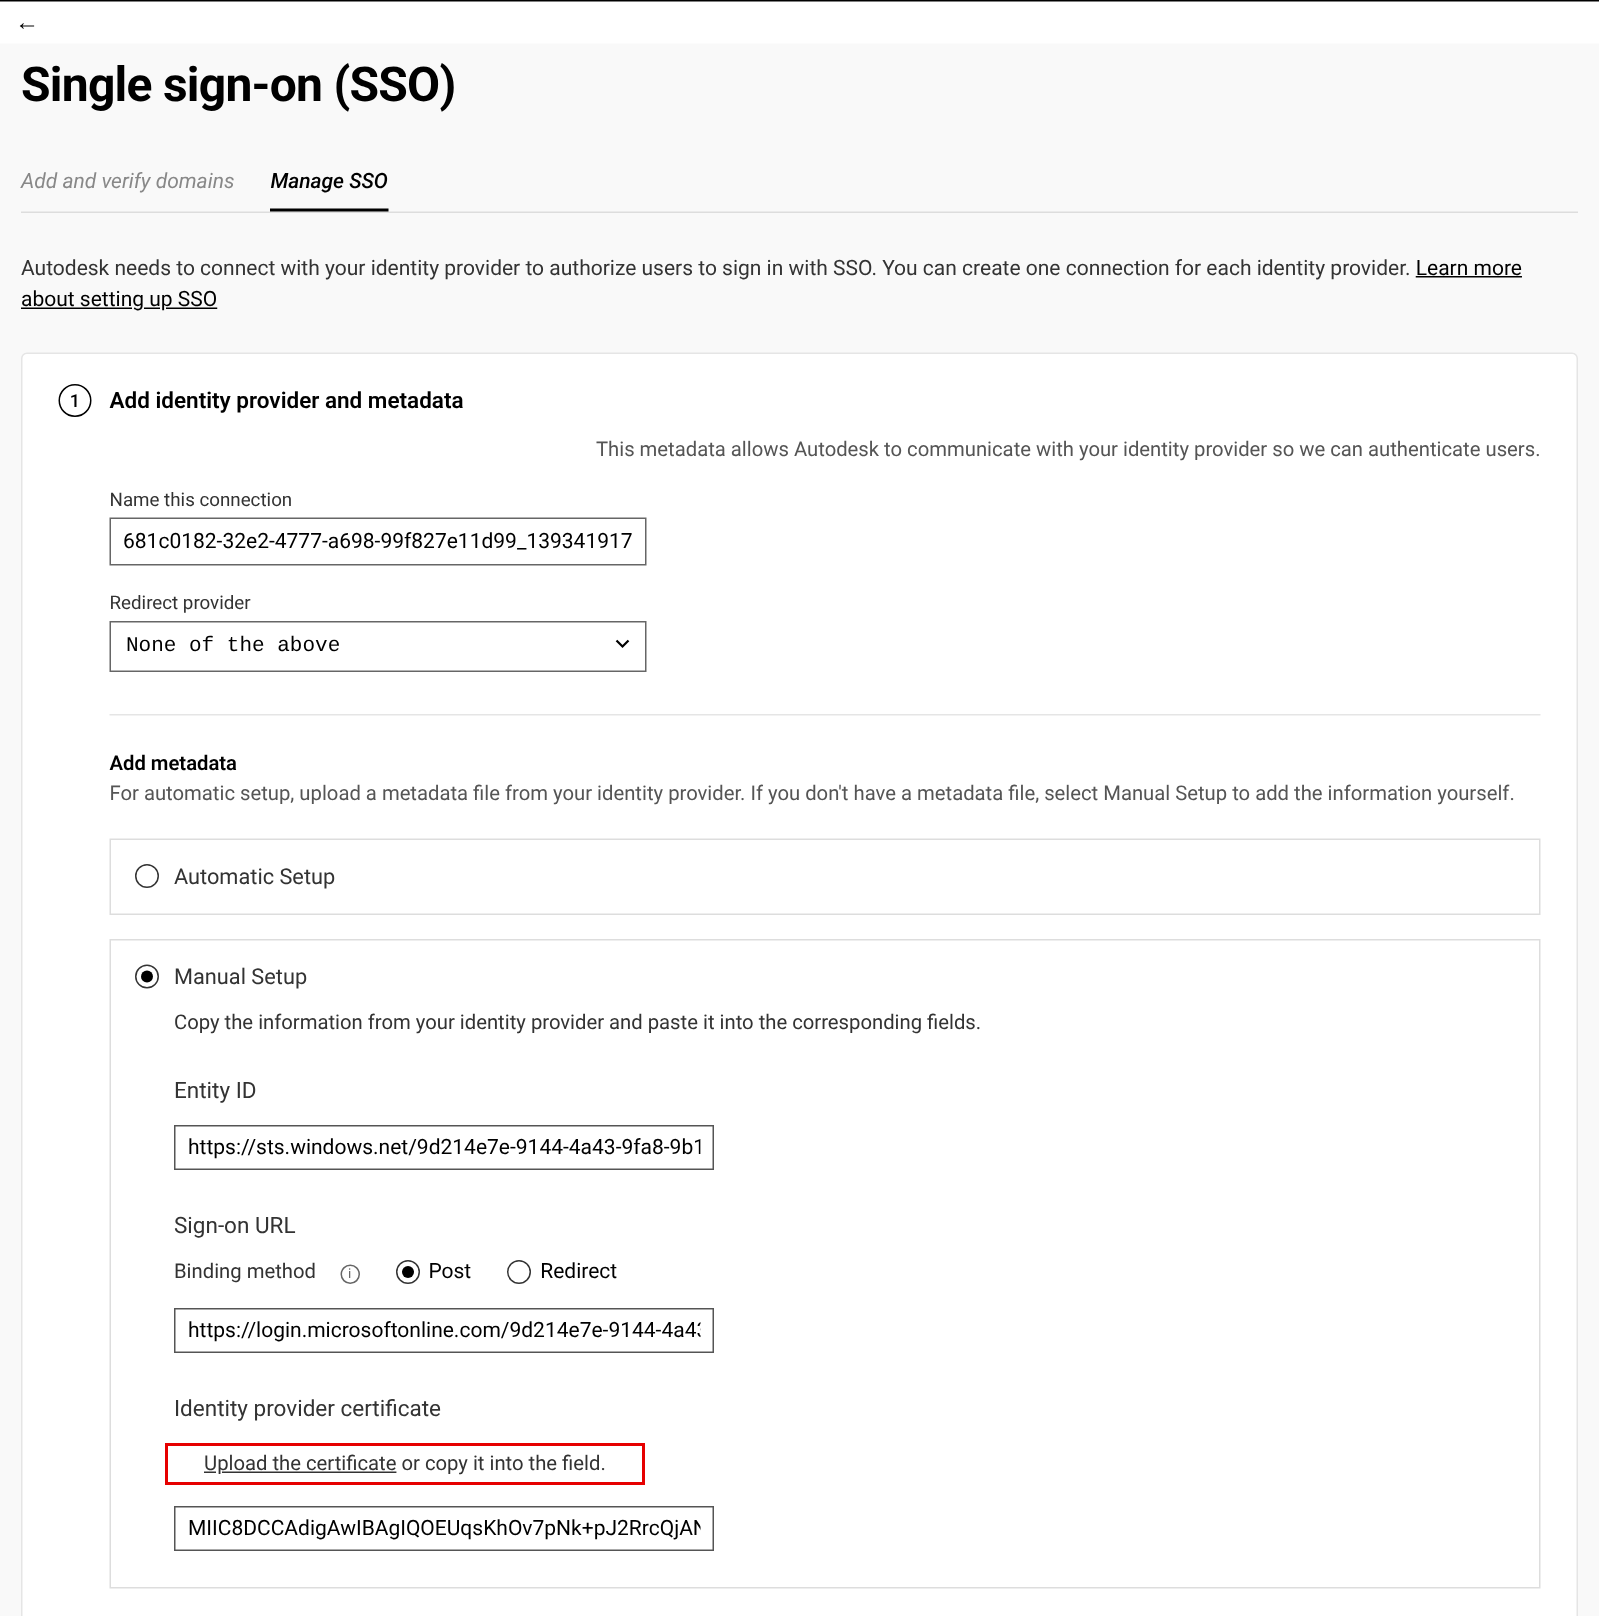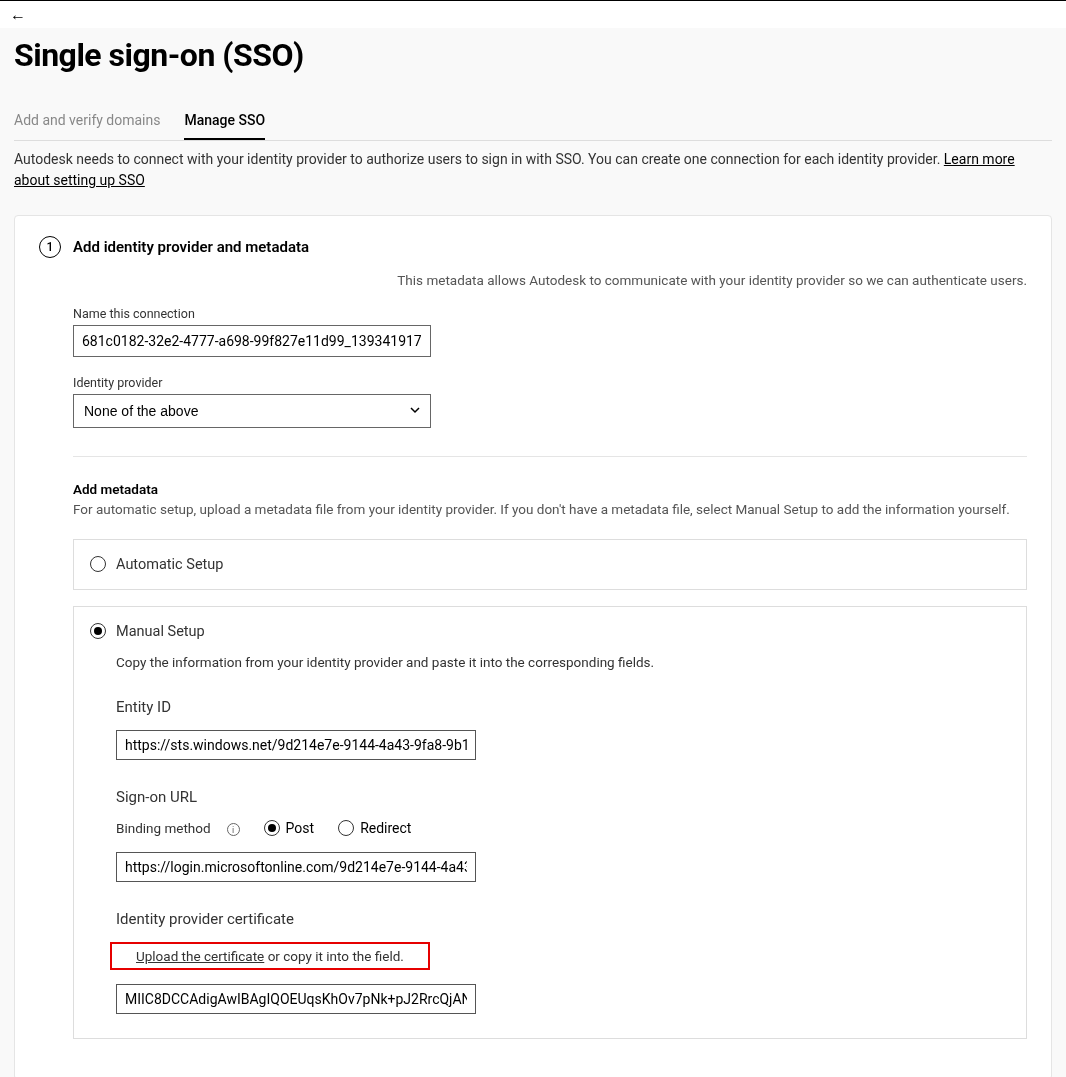--- a/index.html
+++ b/index.html
@@ -31,21 +31,22 @@
       font-size: 32px;
       font-weight: 700;
       letter-spacing: -0.5px;
       margin-top: 8px;
       margin-bottom: 28px;
     }
     .tabs {
       border-bottom: 1px solid #ddd;
       display: flex;
       gap: 24px;
-      margin-bottom: 8px;
+      margin-bottom: 27px;
+      font-style: italic;
     }
     .tab {
       padding: 10px 0;
       color: #888;
       cursor: pointer;
       font-size: 14px;
     }
     .tab.active {
       color: #000;
       border-bottom: 2px solid #000;
@@ -118,20 +119,21 @@
     }
     .select-input {
       width: 100%;
       height: 34px;
       border: 1px solid #666;
       padding: 0 30px 0 10px;
       font-size: 14px;
       background: #fff;
       appearance: none;
       cursor: pointer;
+      font-family: Liberation Mono, monospace;
     }
     .select-chevron {
       position: absolute;
       right: 10px;
       top: 50%;
       transform: translateY(-50%);
       pointer-events: none;
     }
     .divider {
       border: none;
@@ -280,21 +282,21 @@
     <div class="step-header">
       <div class="step-circle">1</div>
       <div class="step-title">Add identity provider and metadata</div>
     </div>
     <p class="step-desc">This metadata allows Autodesk to communicate with your identity provider so we can authenticate users.</p>
 
     <div class="field-block">
       <div class="field-label">Name this connection</div>
       <input type="text" class="text-input" value="681c0182-32e2-4777-a698-99f827e11d99_13934191717218517" style="">
       <div class="spacer"></div>
-      <div class="field-label">Identity provider</div>
+      <div class="field-label">Redirect provider</div>
       <div class="select-wrap">
         <select class="select-input">
           <option>None of the above</option>
         </select>
         <span class="select-chevron">
           <svg width="12" height="12" viewBox="0 0 12 12">
               <path d="M2 4 L6 8 L10 4" stroke="#000" stroke-width="1.5" fill="none"></path>
             </svg>
         </span>
       </div>

